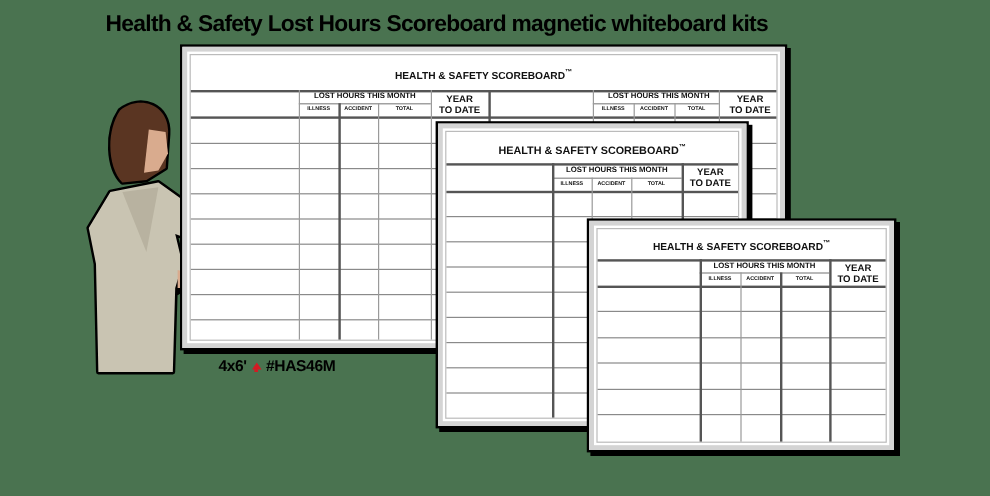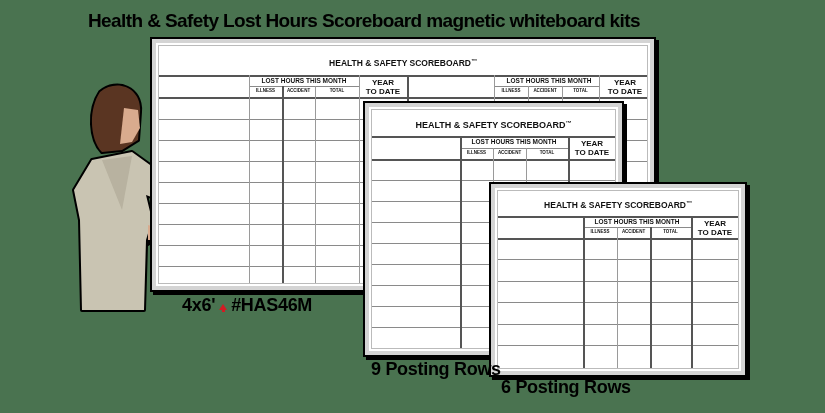--- a/index.html
+++ b/index.html
@@ -5,21 +5,21 @@
   html,body{margin:0;padding:0;}
   body{width:825px;height:413px;position:relative;overflow:hidden;background:#4a7350;font-family:"Liberation Sans",sans-serif;}
   .title{position:absolute;left:88px;top:10px;font-size:19px;font-weight:bold;color:#000;letter-spacing:-0.6px;white-space:nowrap;}
   .board{position:absolute;background:#fff;border:4px solid #d4d4d4;box-shadow:0 0 0 2px #000, 3px 3px 0 2px #000;box-sizing:border-box;}
   .board .inner{position:absolute;left:2px;top:2px;right:2px;bottom:2px;border:1px solid #bbb;}
   .bt{position:absolute;font-weight:bold;color:#111;text-align:center;white-space:nowrap;}
   .hl{position:absolute;height:1px;background:#8a8a8a;}
   .hl.dark{background:#555;height:2px;}
   .vl{position:absolute;width:1px;background:#9a9a9a;}
   .vl.dark{background:#555;width:2px;}
-  .caption{position:absolute;font-weight:bold;font-size:18px;color:#000;line-height:16px;white-space:nowrap;letter-spacing:-0.3px;}
+  .caption{position:absolute;font-weight:bold;font-size:13px;color:#000;line-height:16px;white-space:nowrap;letter-spacing:-0.3px;}
   .arrow{display:inline-block;width:0;height:0;border-left:4px solid transparent;border-right:4px solid transparent;border-bottom:6px solid #d21c24;position:relative;top:-1px;margin:0 4px;}
   .arrow::after{content:"";position:absolute;left:-1.5px;top:5px;width:3px;height:3px;background:#d21c24;}
   .person{position:absolute;}
 </style>
 </head>
 <body>
 
 <div class="title">Health &amp; Safety Lost Hours Scoreboard magnetic whiteboard kits</div>
 
 <svg class="person" style="left:62px;top:80px;" width="150" height="235" viewBox="0 0 150 235">
@@ -122,17 +122,15 @@
     <div class="vl" style="left:119px;top:36px;bottom:0;"></div>
     <div class="vl dark" style="left:152px;top:36px;bottom:0;"></div>
     <div class="vl dark" style="left:193px;top:25px;bottom:0;"></div>
   </div>
 </div>
 
 <div class="caption" style="left:182px;top:297px;">
   <div><span>4x6'</span><span class="arrow"></span><span>#HAS46M</span></div>
 </div>
 <div class="caption" style="left:371px;top:361px;">
-  <div>9 Posting Rows</div>
 </div>
 <div class="caption" style="left:501px;top:379px;">
-  <div>6 Posting Rows</div>
 </div>
 
 </body></html>

